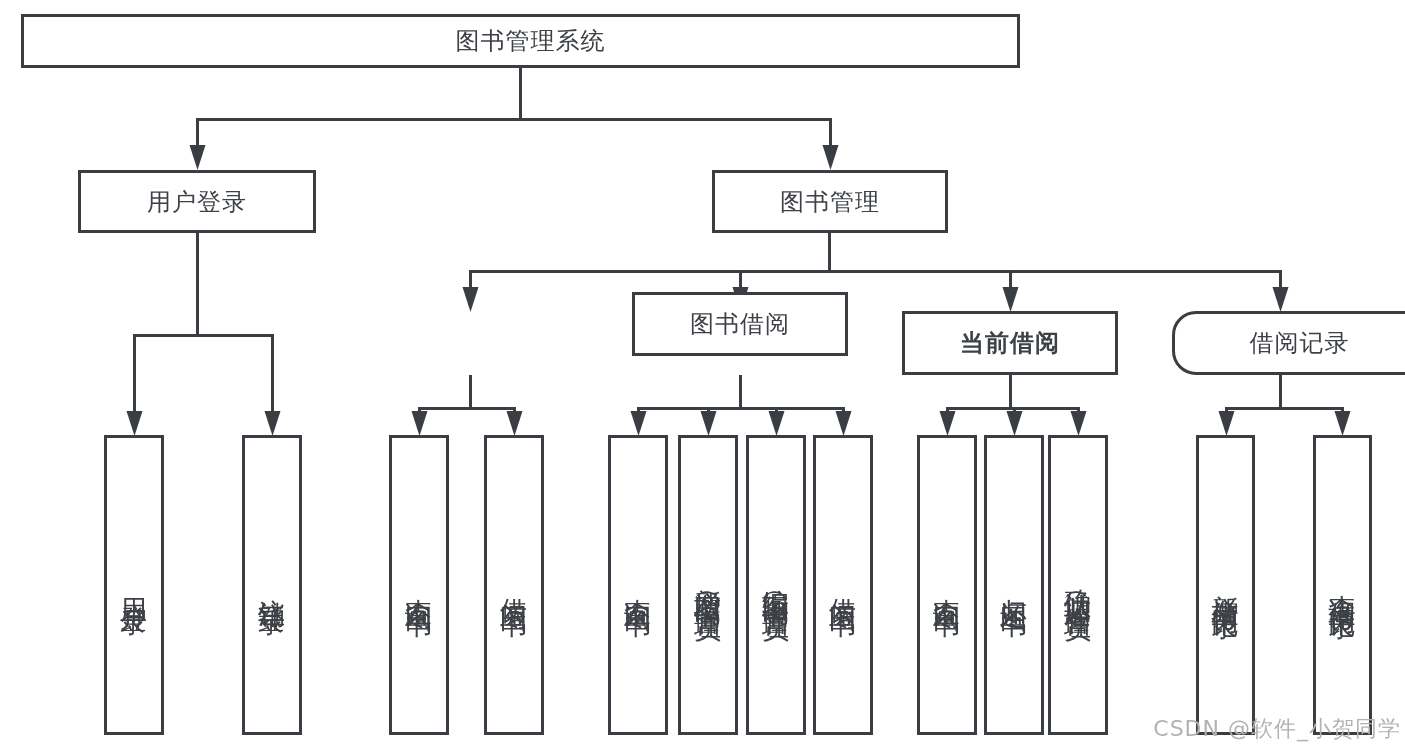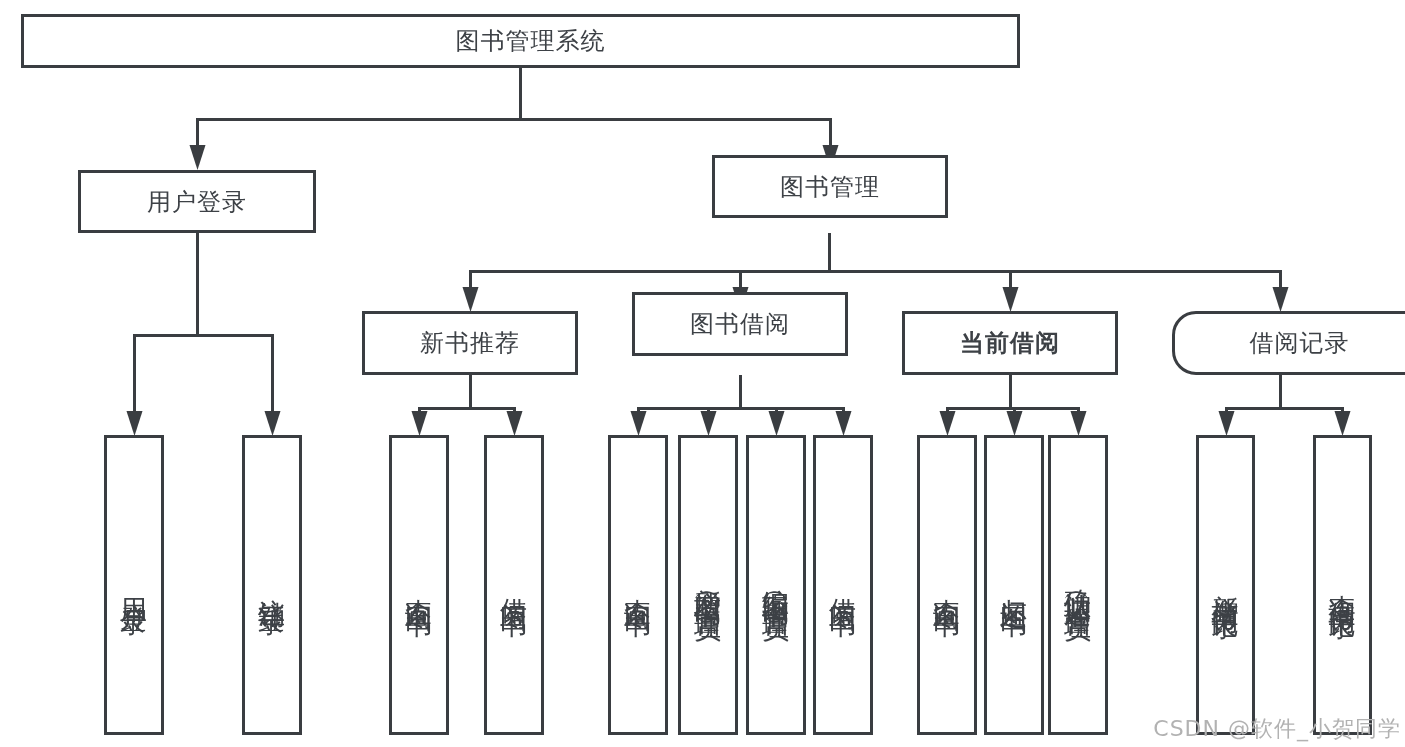--- a/index.html
+++ b/index.html
@@ -31,21 +31,21 @@
     writing-mode:vertical-rl;
     text-orientation:mixed;
     font-size:27px;
     letter-spacing:4px;
     line-height:1.0;
     white-space:nowrap;
   }
   
   #box-root     {left:21px;  top:14px;  width:999px; height:54px;padding-left:20px;}
   #box-login    {left:78px;  top:170px; width:238px; height:63px;}
-  #box-manage   {left:712px; top:155px; width:236px; height:63px;}
+  #box-manage   {left:712px; top:170px; width:236px; height:63px;}
   #box-recommend{left:362px; top:311px; width:216px; height:64px;}
   #box-borrow   {left:632px; top:292px; width:216px; height:64px;}
   #box-current  {left:902px; top:311px; width:216px; height:64px;font-weight:bold;}
   #box-records  {left:1172px;top:311px; width:255px; height:64px;border-radius:24px;}
   
   .leaf{top:435px;height:300px;width:60px;}
   #leaf-user-login {left:104px;}
   #leaf-logout     {left:242px;}
   #leaf-rec-query  {left:389px;}
   #leaf-rec-borrow {left:484px;}
@@ -135,23 +135,20 @@
     <span class="lbl">图书管理系统</span>
   </div>
 
   <div class="node" id="box-login">
     <span class="lbl">用户登录</span>
   </div>
   <div class="node" id="box-manage">
     <span class="lbl">图书管理</span>
   </div>
 
-  <div class="node" id="box-recommend">
-    <span class="lbl">新书推荐</span>
-  </div>
   <div class="node" id="box-borrow">
     <span class="lbl">图书借阅</span>
   </div>
   <div class="node" id="box-current">
     <span class="lbl">当前借阅</span>
   </div>
   <div class="node" id="box-records">
     <span class="lbl">借阅记录</span>
   </div>
 

